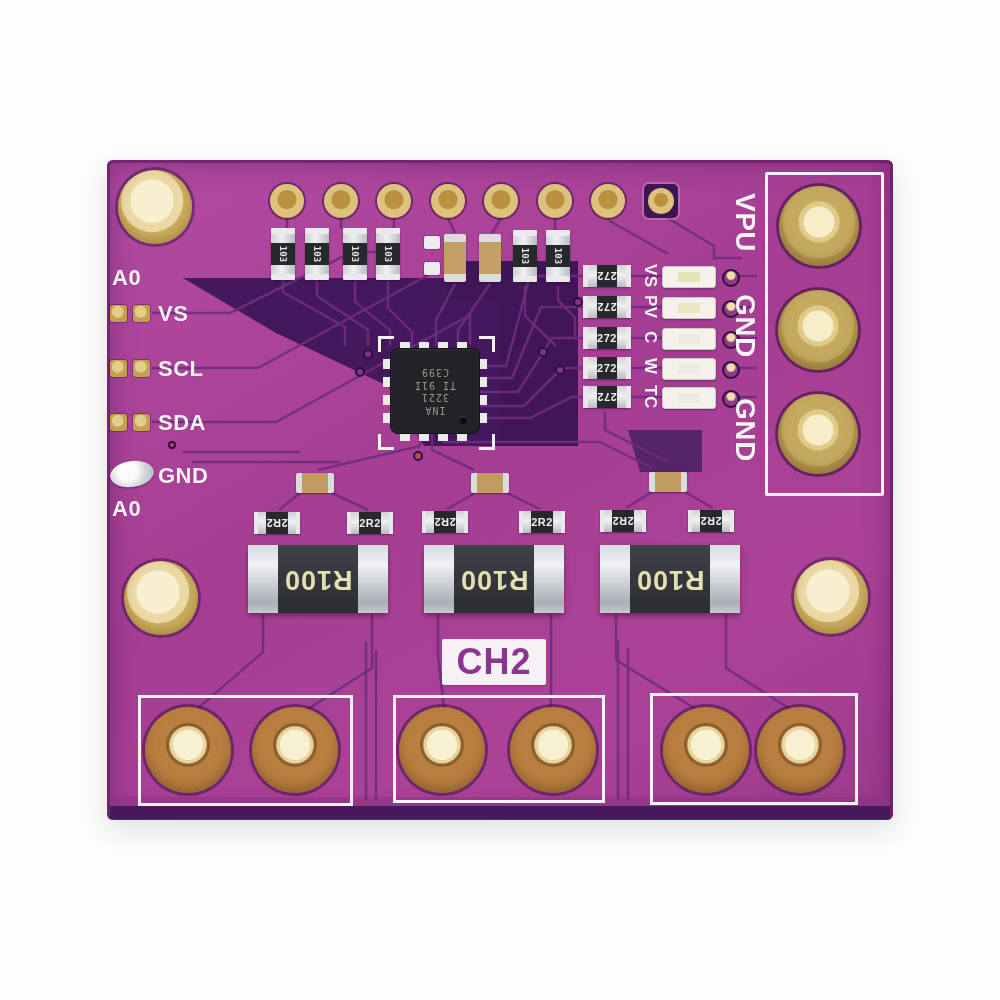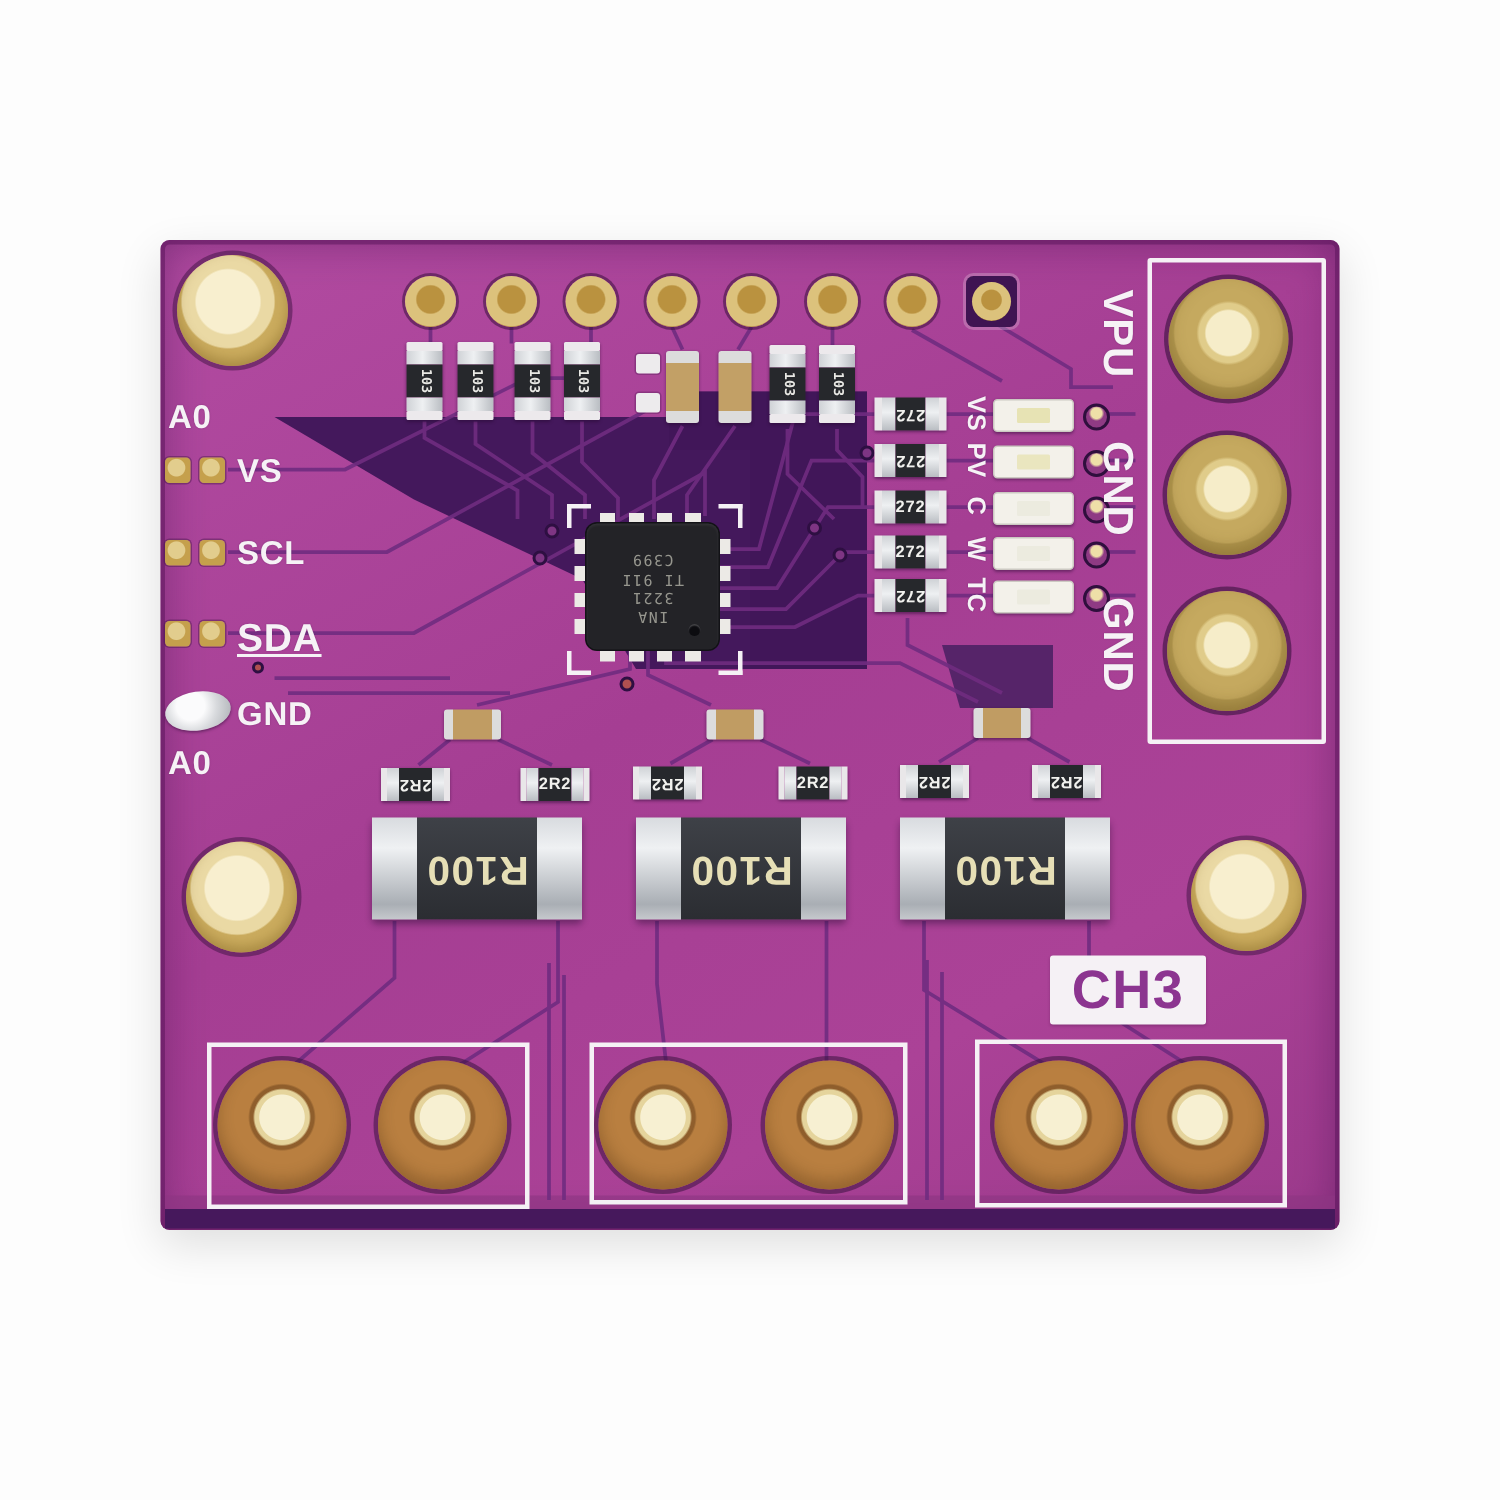--- a/index.html
+++ b/index.html
@@ -280,21 +280,21 @@
 
   <div class="silk" style="left:112px;top:265px;font-size:22px;">A0</div>
   <div class="lpad" style="left:110px;top:305px;"></div>
   <div class="lpad" style="left:133px;top:305px;"></div>
   <div class="silk" style="left:158px;top:301px;font-size:22px;">VS</div>
   <div class="lpad" style="left:110px;top:360px;"></div>
   <div class="lpad" style="left:133px;top:360px;"></div>
   <div class="silk" style="left:158px;top:356px;font-size:22px;">SCL</div>
   <div class="lpad" style="left:110px;top:414px;"></div>
   <div class="lpad" style="left:133px;top:414px;"></div>
-  <div class="silk" style="left:158px;top:410px;font-size:26px;text-decoration:underline;">SDA</div>
+  <div class="silk" style="left:158px;top:410px;font-size:22px;">SDA</div>
   <div class="blob"></div>
   <div class="silk" style="left:158px;top:463px;font-size:22px;">GND</div>
   <div class="silk" style="left:112px;top:496px;font-size:22px;">A0</div>
 
   <div class="corner" style="left:378px;top:336px;border-left-width:3px;border-top-width:3px;"></div>
   <div class="corner" style="left:479px;top:336px;border-right-width:3px;border-top-width:3px;"></div>
   <div class="corner" style="left:378px;top:434px;border-left-width:3px;border-bottom-width:3px;"></div>
   <div class="corner" style="left:479px;top:434px;border-right-width:3px;border-bottom-width:3px;"></div>
   <div class="pins-h" style="left:400px;top:342px;"></div>
   <div class="pins-h" style="left:400px;top:433px;"></div>
@@ -441,20 +441,21 @@
       <div class="cap"></div>
       <div class="pw"></div>
   </div>
   <div class="shunt" style="left:424px;top:545px;">
     <div class="cap"></div>
       <div class="mid">
         <span>R100</span>
       </div>
       <div class="cap"></div>
   </div>
+  <div class="chlabel" style="left:442px;top:639px;">CH2</div>
   <div class="tbox" style="left:393px;top:695px;width:206px;height:102px;"></div>
   <div class="cpad" style="left:399px;top:707px;"></div>
   <div class="cpad" style="left:510px;top:707px;"></div>
 
   <div class="caph" style="left:649px;top:472px;"></div>
   <div class="rh" style="left:600px;top:510px;width:46px;">
     <div class="pw"></div>
       <div class="cap"></div>
       <div class="mid">
         <span class="flip">2R2</span>
@@ -471,18 +472,17 @@
       <div class="cap"></div>
       <div class="pw"></div>
   </div>
   <div class="shunt" style="left:600px;top:545px;">
     <div class="cap"></div>
       <div class="mid">
         <span>R100</span>
       </div>
       <div class="cap"></div>
   </div>
-  <div class="chlabel" style="left:700px;top:637px;">CH3</div>
   <div class="tbox" style="left:650px;top:693px;width:202px;height:106px;"></div>
   <div class="cpad" style="left:663px;top:707px;"></div>
   <div class="cpad" style="left:757px;top:707px;"></div>
 
 </div>
 
 </body></html>

